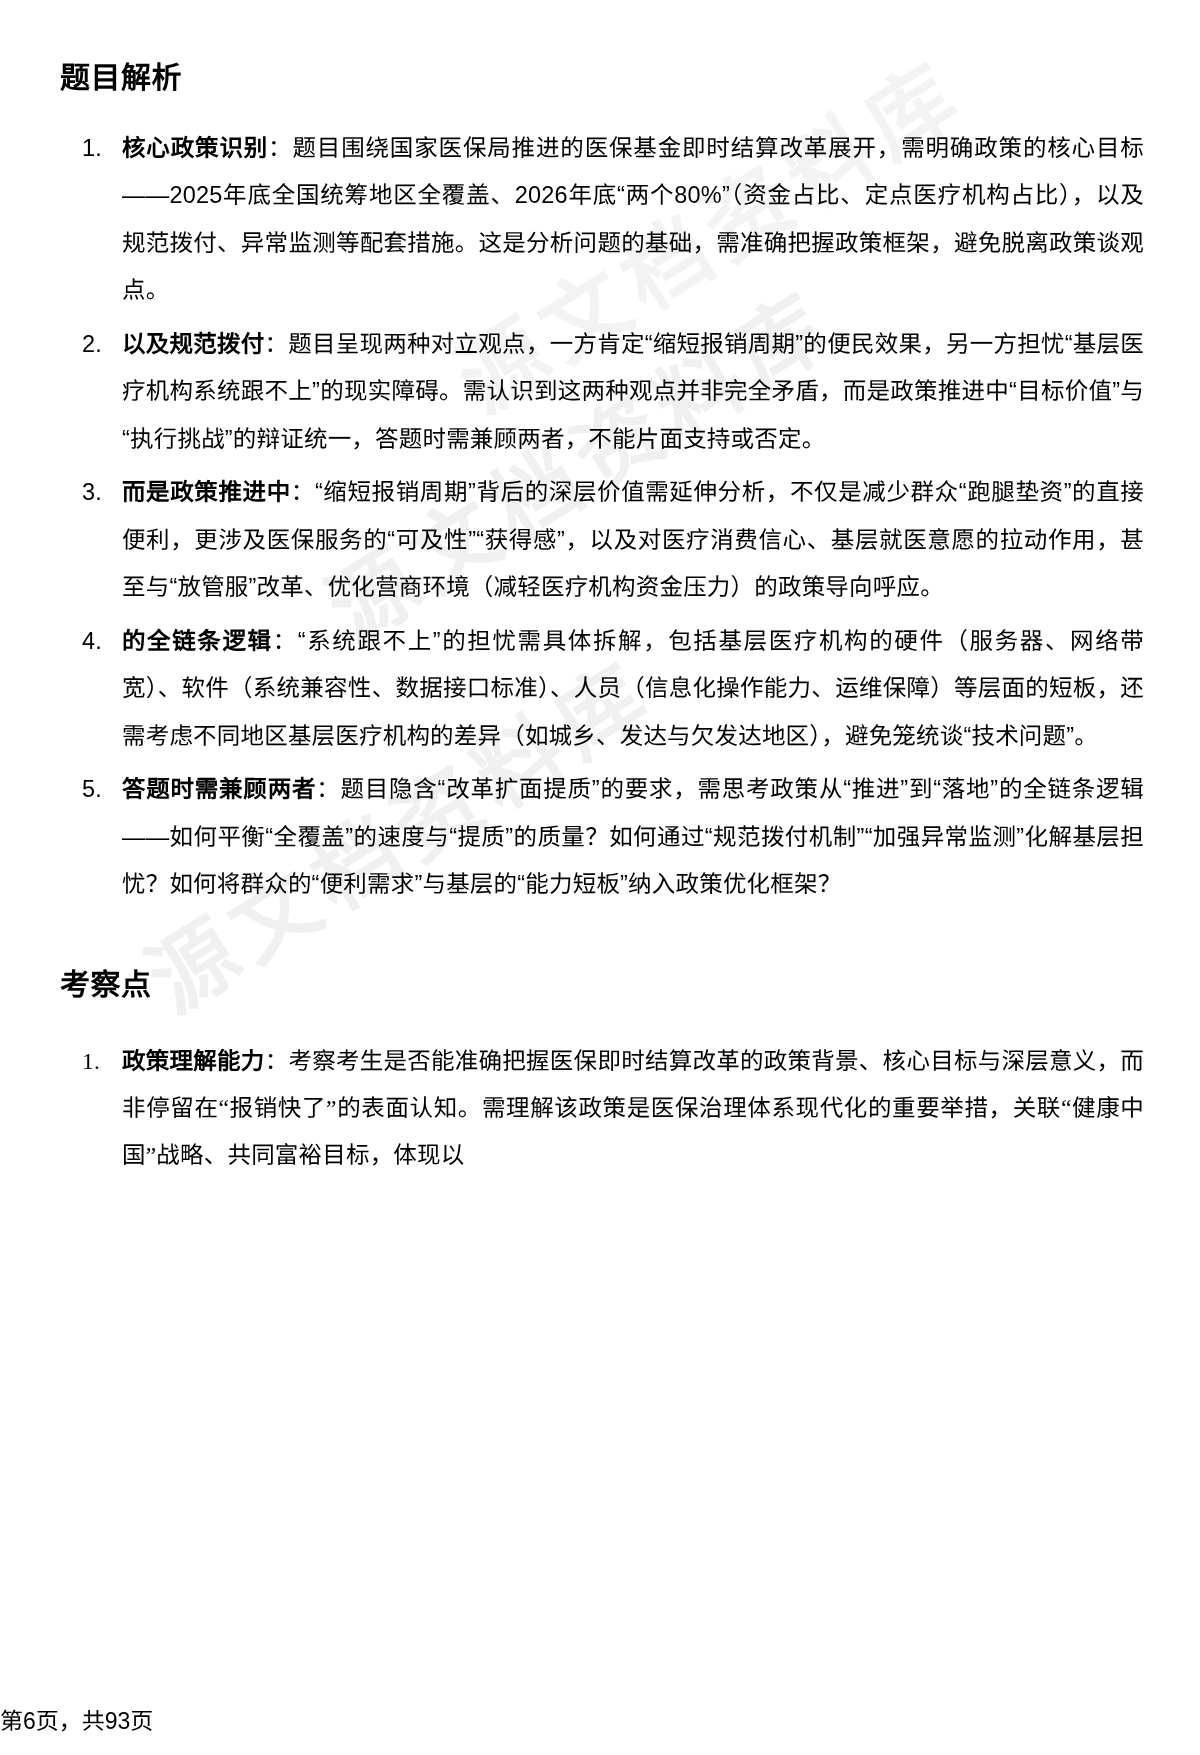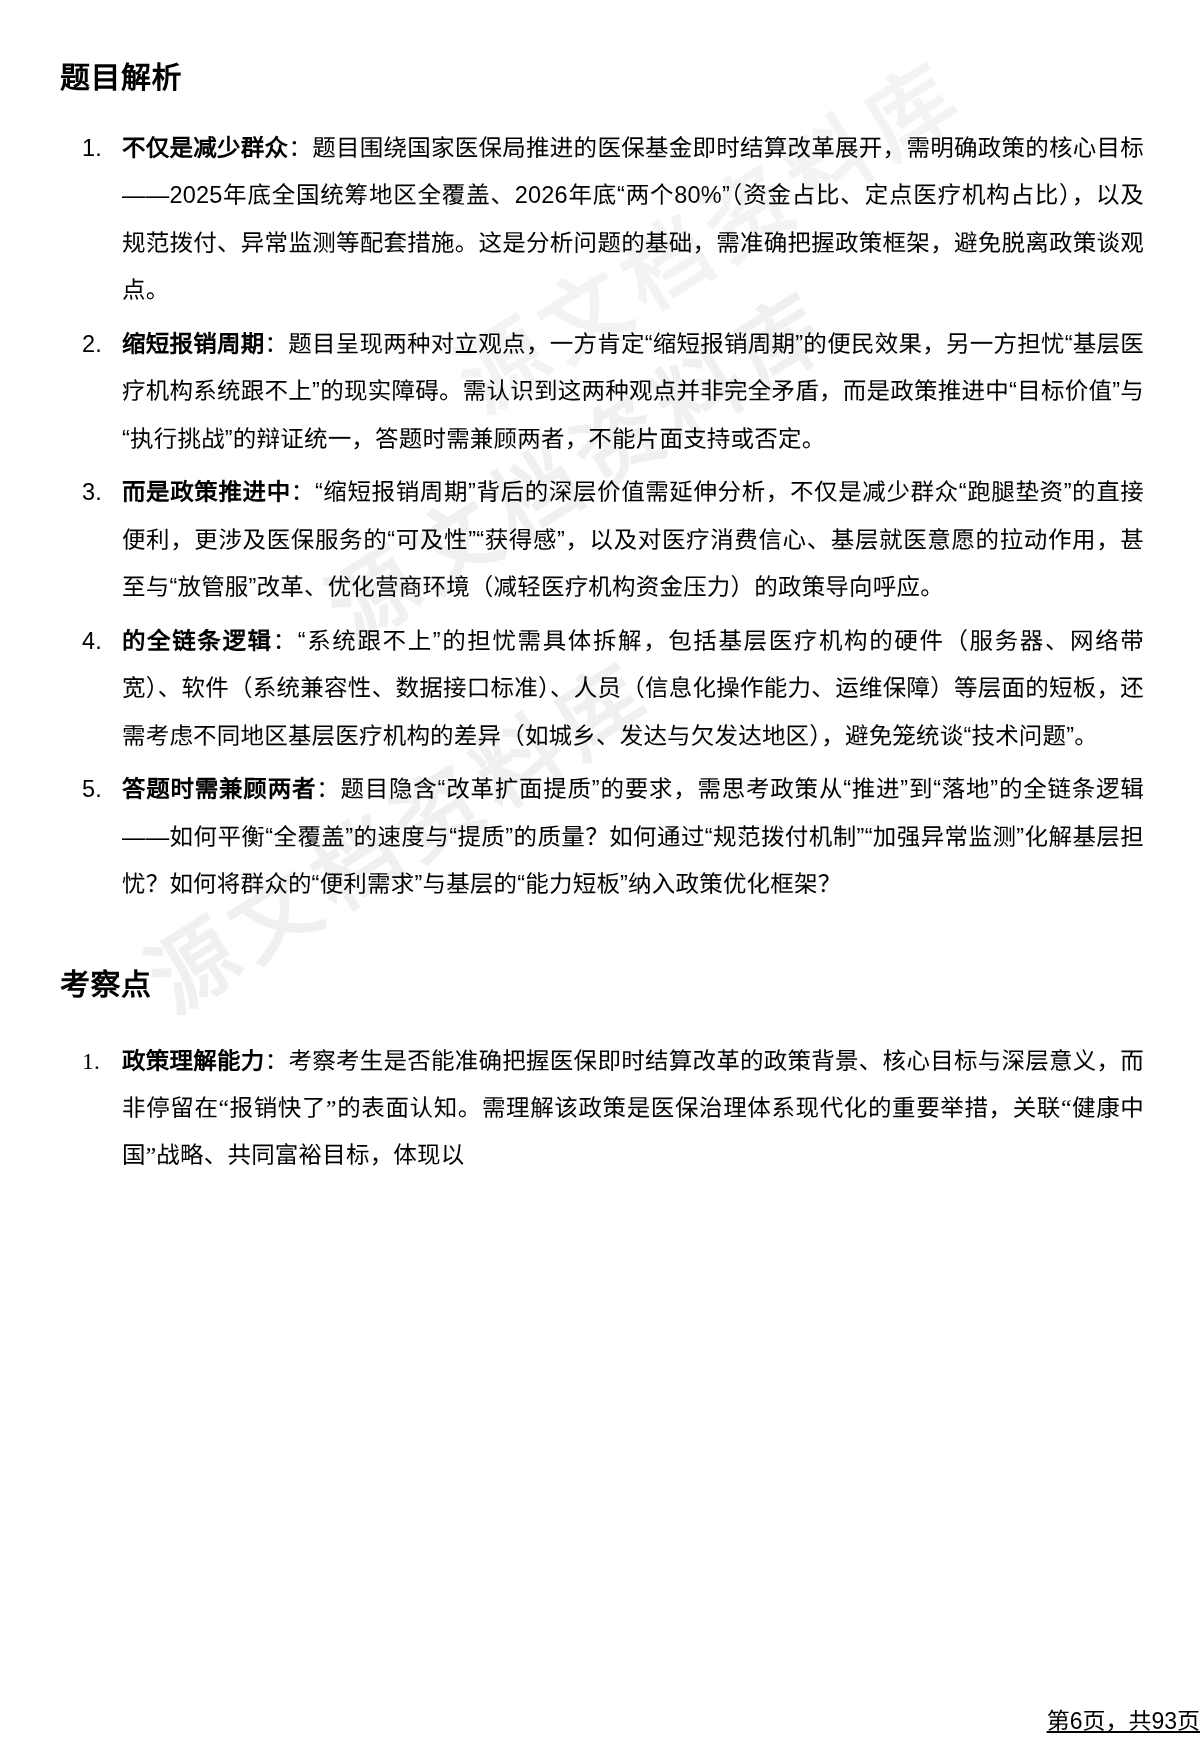--- a/index.html
+++ b/index.html
@@ -93,26 +93,25 @@
 
   .lead {
     font-weight: 700;
   }
 
   .footer {
     position: absolute;
     left: 0;
     right: 0;
     bottom: 18px;
-    text-align: right;
+    text-align: left;
     font-size: 23px;
     line-height: 1.4;
     z-index: 3;
     font-family: "Liberation Sans", "DejaVu Sans", sans-serif;
-    text-decoration: underline;
   }
 
   
   .list-tail-clip {
     max-height: 186px;
     overflow: hidden;
     font-family: Liberation Serif, serif;
   }
 </style>
 </head>
@@ -125,24 +124,24 @@
     <div class="watermark wm-b">源文档资料库</div>
     <div class="watermark wm-c">源文档资料库</div>
   </div>
 
   <div class="content">
 
     <h1 class="section-heading">题目解析</h1>
 
     <ol class="num-list">
       <li>
-        <span class="lead">不仅是减少群众</span><span>：题目围绕国家医保局推进的医保基金即时结算改革展开，需明确政策的核心目标——2025年底全国统筹地区全覆盖、2026年底“两个80%”（资金占比、定点医疗机构占比），以及规范拨付、异常监测等配套措施。这是分析问题的基础，需准确把握政策框架，避免脱离政策谈观点。</span>
+        <span class="lead">核心政策识别</span><span>：题目围绕国家医保局推进的医保基金即时结算改革展开，需明确政策的核心目标——2025年底全国统筹地区全覆盖、2026年底“两个80%”（资金占比、定点医疗机构占比），以及规范拨付、异常监测等配套措施。这是分析问题的基础，需准确把握政策框架，避免脱离政策谈观点。</span>
       </li>
       <li>
-        <span class="lead">缩短报销周期</span><span>：题目呈现两种对立观点，一方肯定“缩短报销周期”的便民效果，另一方担忧“基层医疗机构系统跟不上”的现实障碍。需认识到这两种观点并非完全矛盾，而是政策推进中“目标价值”与“执行挑战”的辩证统一，答题时需兼顾两者，不能片面支持或否定。</span>
+        <span class="lead">以及规范拨付</span><span>：题目呈现两种对立观点，一方肯定“缩短报销周期”的便民效果，另一方担忧“基层医疗机构系统跟不上”的现实障碍。需认识到这两种观点并非完全矛盾，而是政策推进中“目标价值”与“执行挑战”的辩证统一，答题时需兼顾两者，不能片面支持或否定。</span>
       </li>
       <li>
         <span class="lead">而是政策推进中</span><span>：“缩短报销周期”背后的深层价值需延伸分析，不仅是减少群众“跑腿垫资”的直接便利，更涉及医保服务的“可及性”“获得感”，以及对医疗消费信心、基层就医意愿的拉动作用，甚至与“放管服”改革、优化营商环境（减轻医疗机构资金压力）的政策导向呼应。</span>
       </li>
       <li>
         <span class="lead">的全链条逻辑</span><span>：“系统跟不上”的担忧需具体拆解，包括基层医疗机构的硬件（服务器、网络带宽）、软件（系统兼容性、数据接口标准）、人员（信息化操作能力、运维保障）等层面的短板，还需考虑不同地区基层医疗机构的差异（如城乡、发达与欠发达地区），避免笼统谈“技术问题”。</span>
       </li>
       <li>
         <span class="lead">答题时需兼顾两者</span><span>：题目隐含“改革扩面提质”的要求，需思考政策从“推进”到“落地”的全链条逻辑——如何平衡“全覆盖”的速度与“提质”的质量？如何通过“规范拨付机制”“加强异常监测”化解基层担忧？如何将群众的“便利需求”与基层的“能力短板”纳入政策优化框架？</span>
       </li>

